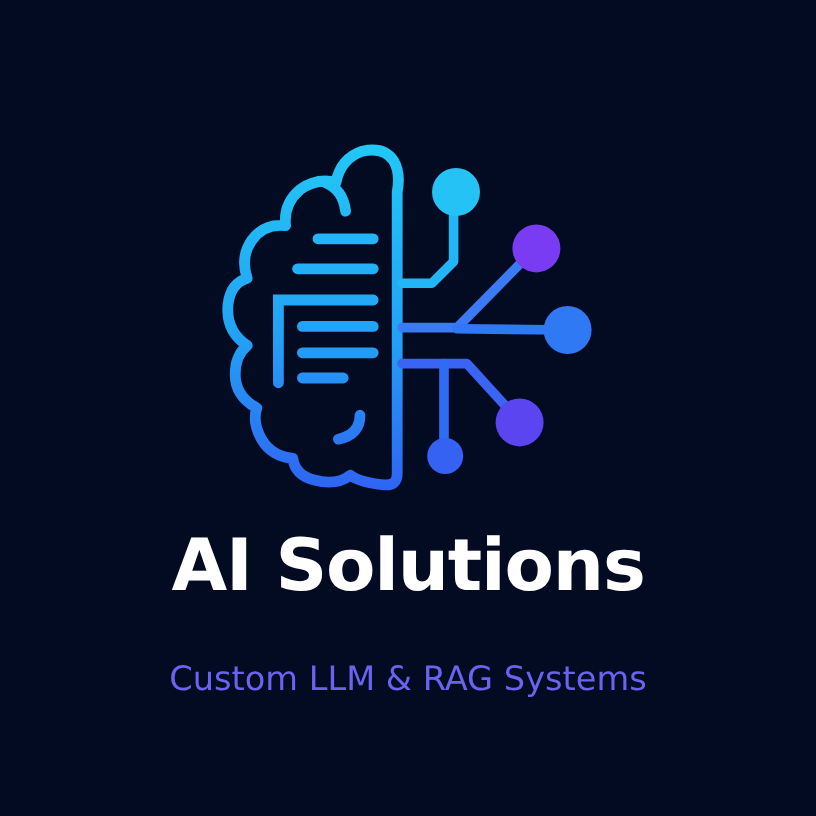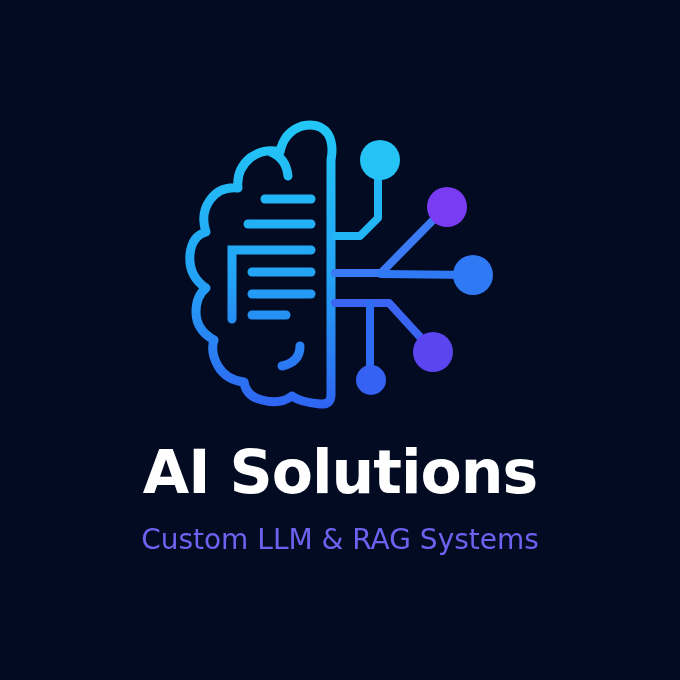--- a/index.html
+++ b/index.html
@@ -72,13 +72,13 @@
   <g>
     <circle cx="380" cy="160" r="20" fill="#25c2f6"></circle>
     <circle cx="447" cy="207" r="20" fill="#7a3cf2"></circle>
     <circle cx="473" cy="275" r="20" fill="#2f7af4"></circle>
     <circle cx="433" cy="352" r="20" fill="#5a45f0"></circle>
     <circle cx="371" cy="380" r="15" fill="#3562f2"></circle>
   </g>
 </svg>
 
 <div class="title">AI Solutions</div>
-<div class="subtitle" style="color:#6a63ef;">Custom LLM &amp; RAG Systems</div>
+<div class="subtitle" style="color:#6a63ef;margin-top:26px;">Custom LLM &amp; RAG Systems</div>
 
 </body></html>

